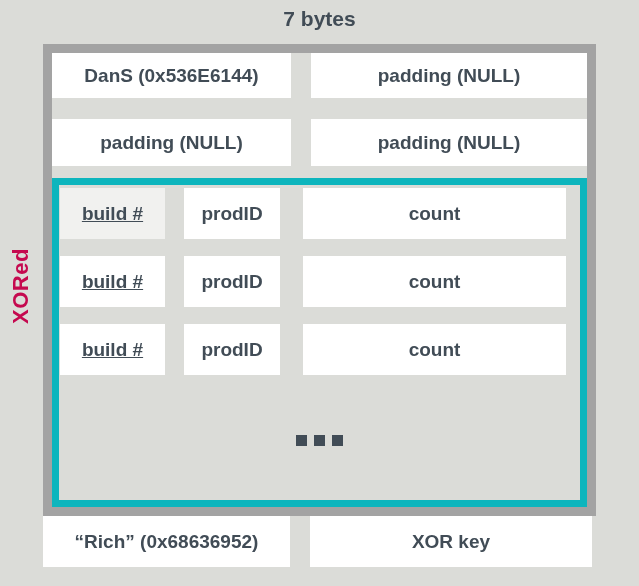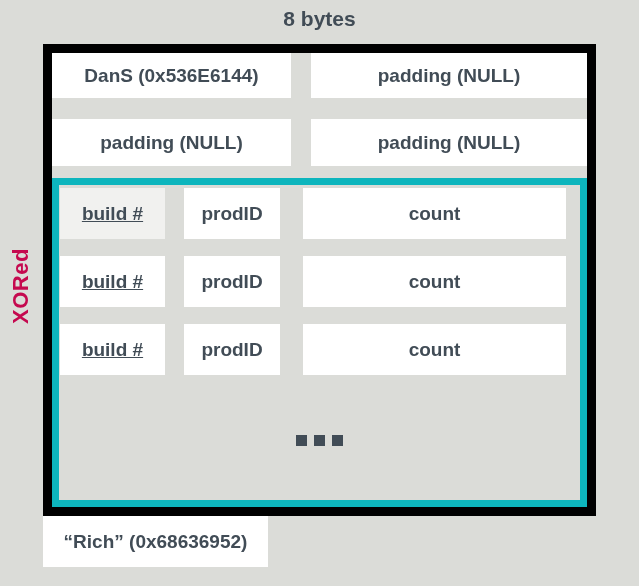--- a/index.html
+++ b/index.html
@@ -43,21 +43,21 @@
     font-weight: 700;
     font-size: 22px;
     letter-spacing: 0.5px;
   }
   .outer {
     position: absolute;
     left: 43px;
     top: 44px;
     width: 553px;
     height: 472px;
-    border: 9px solid #000000;
+    border: 9px solid #a3a3a3;
     box-sizing: border-box;
   }
   .teal {
     position: absolute;
     left: 0;
     top: 125px;
     width: 535px;
     height: 329px;
     border: 7px solid #0DB5BD;
     box-sizing: border-box;
@@ -99,29 +99,29 @@
     gap: 7px;
   }
   .dots span {
     width: 11px;
     height: 11px;
     background: #414C56;
   }
 
   
   .frow { top: 516px; height: 51px; }
-  .fcol1 { left: 43px;  width: 225px; }
+  .fcol1 { left: 43px;  width: 247px; }
   .fcol2 { left: 310px; width: 282px; }
 </style>
 </head>
 <body>
 
 <div class="canvas">
 
-  <div class="title">8 bytes</div>
+  <div class="title">7 bytes</div>
 
   <div class="xored">XORed</div>
 
   <div class="outer">
 
     <div class="cell rowA hcol1">DanS (0x536E6144)</div>
     <div class="cell rowA hcol2">padding (NULL)</div>
     <div class="cell rowB hcol1">padding (NULL)</div>
     <div class="cell rowB hcol2">padding (NULL)</div>
 
@@ -142,14 +142,15 @@
       <div class="dots">
         <span></span>
         <span></span>
         <span></span>
       </div>
 
     </div>
   </div>
 
   <div class="cell frow fcol1">“Rich” (0x68636952)</div>
+  <div class="cell frow fcol2">XOR key</div>
 
 </div>
 
 </body></html>

